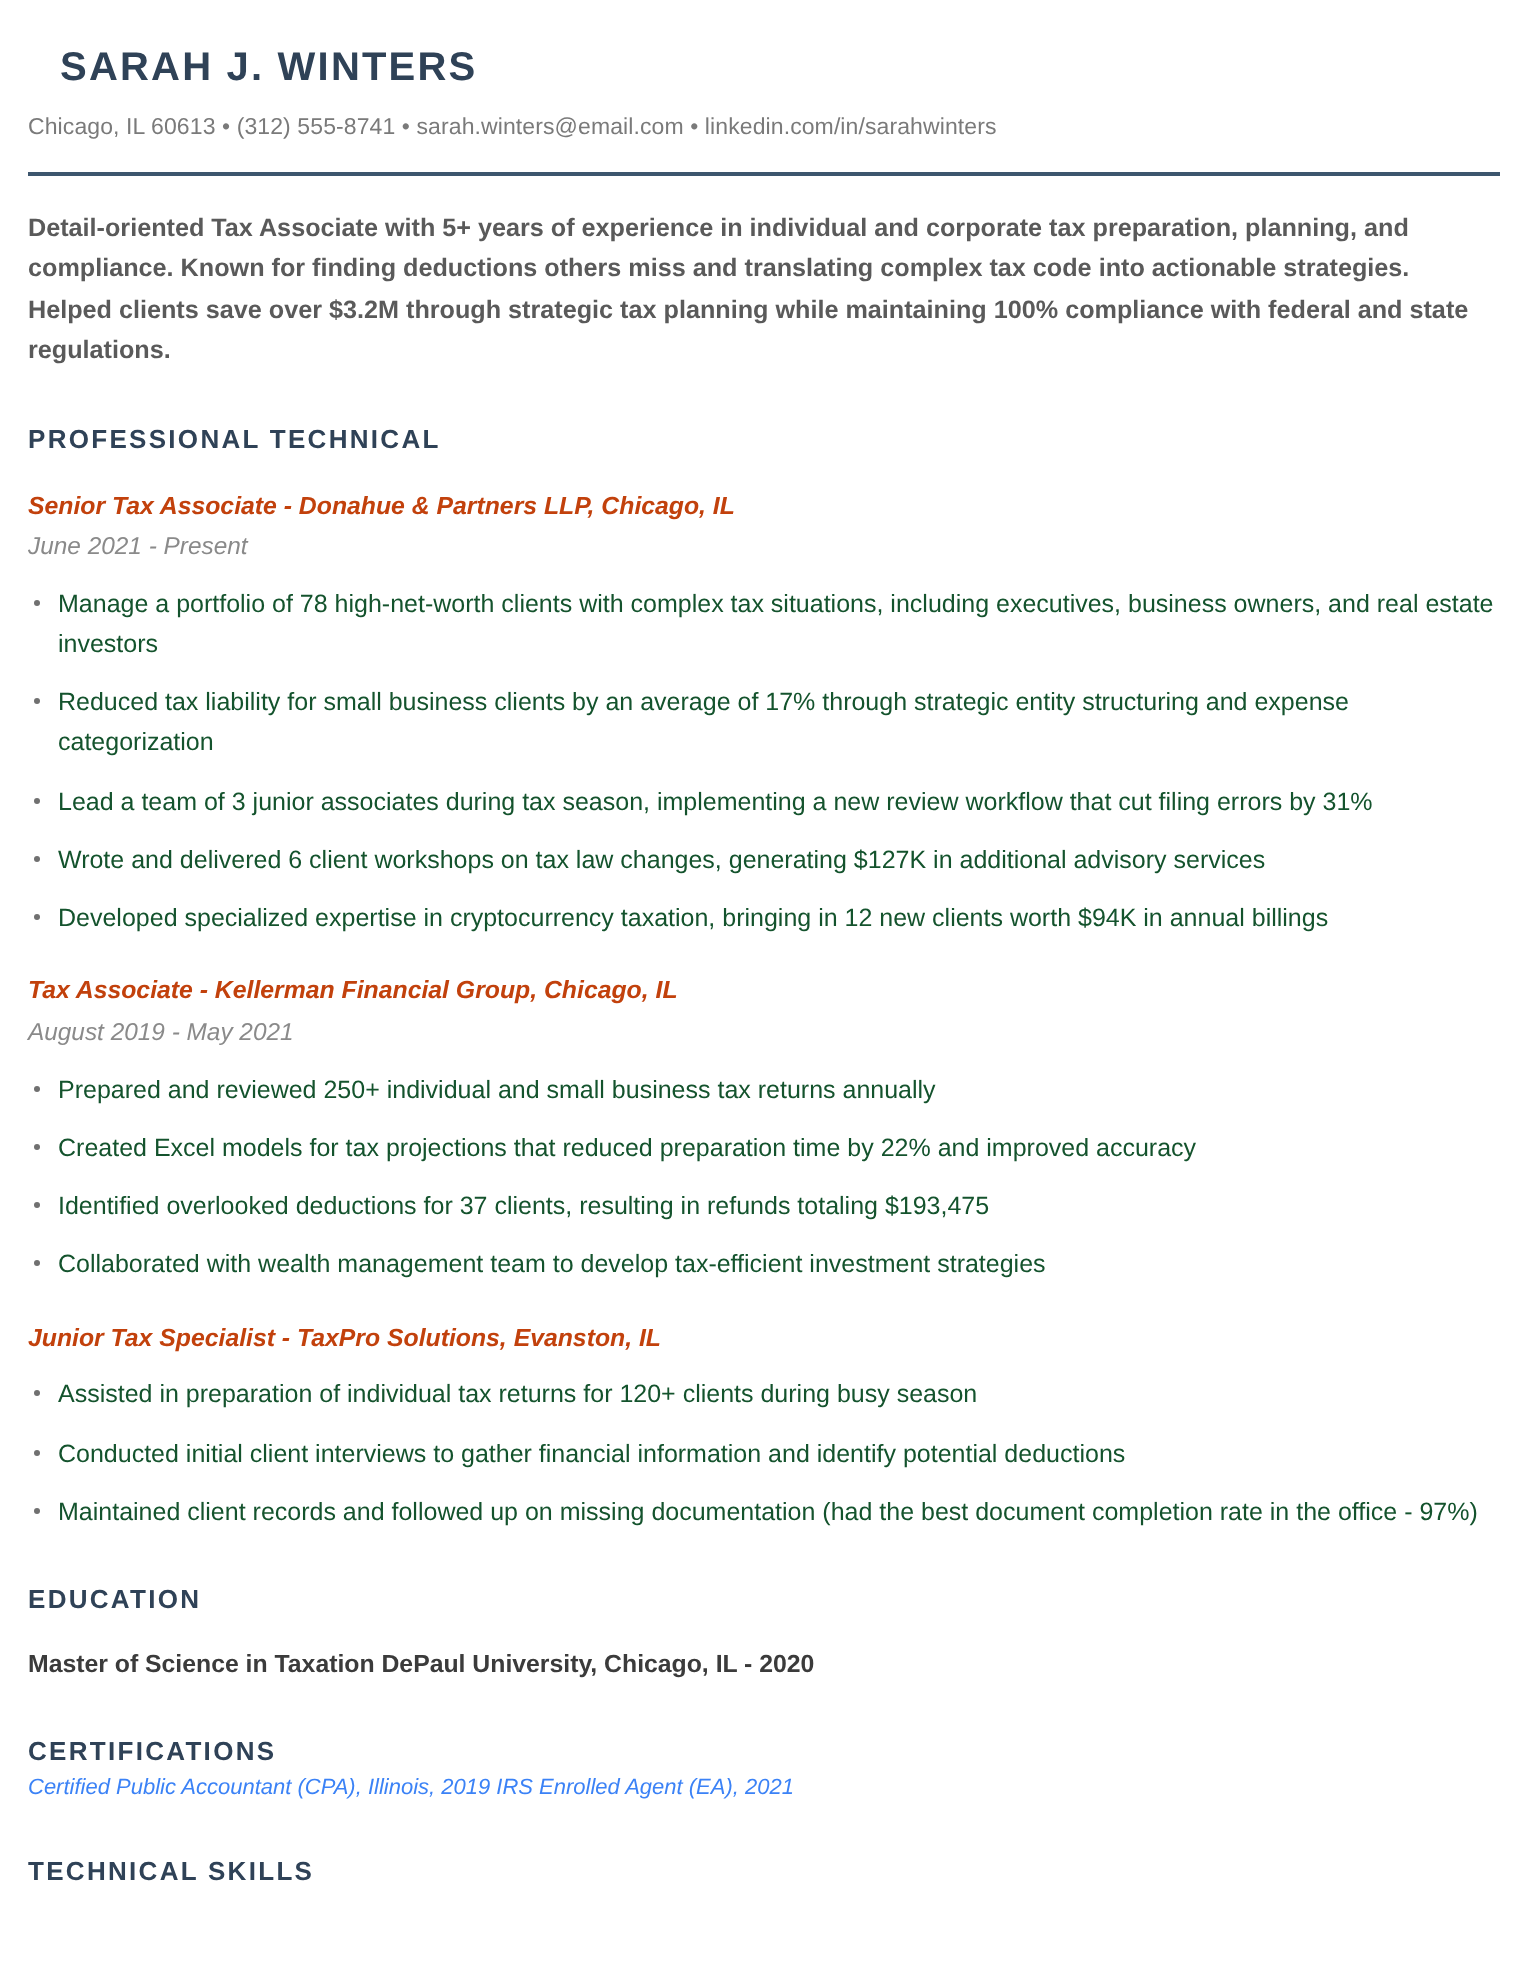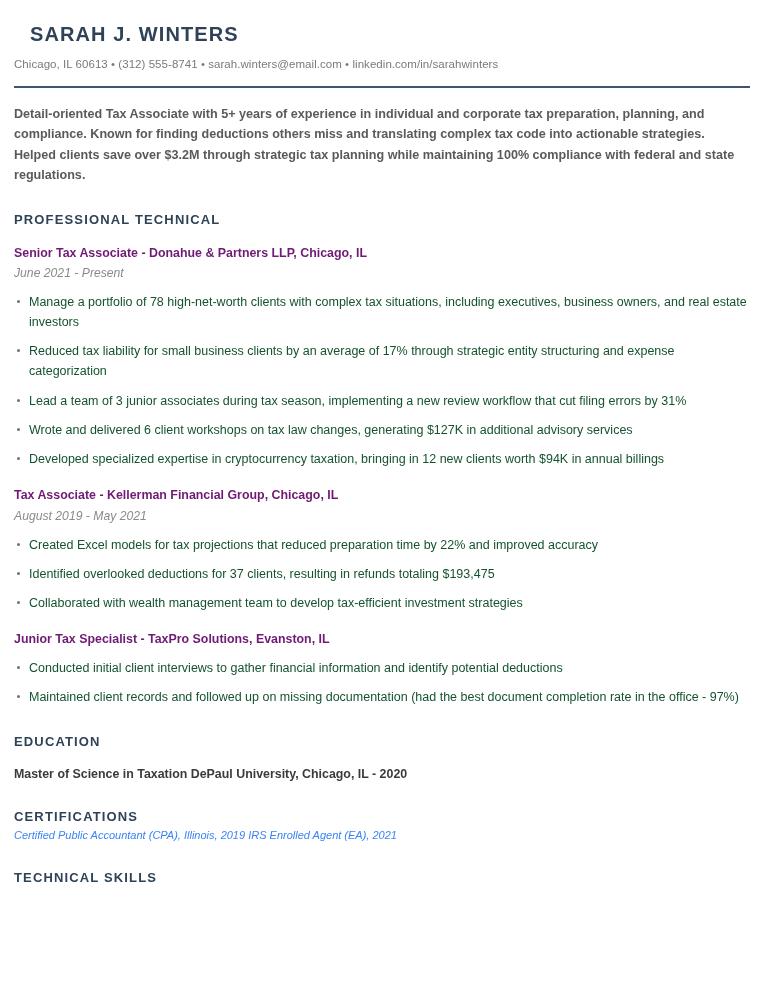--- a/index.html
+++ b/index.html
@@ -62,22 +62,23 @@
     color: #2f4257;
     margin: 26px 0 0 0;
   }
 
   
   .job { margin-top: 18px; }
   .job:first-of-type { margin-top: 18px; }
   .job-title {
     font-size: 12.4px;
     font-weight: bold;
-    color: #701a75;
+    color: #c2410c;
     line-height: 1.35;
+    font-style: italic;
   }
   .job-dates {
     font-size: 12.2px;
     font-style: italic;
     color: #8a8a8a;
     margin-top: 4px;
     line-height: 1.35;
   }
 
   
@@ -150,29 +151,31 @@
       <li>Lead a team of 3 junior associates during tax season, implementing a new review workflow that cut filing errors by 31%</li>
       <li>Wrote and delivered 6 client workshops on tax law changes, generating $127K in additional advisory services</li>
       <li>Developed specialized expertise in cryptocurrency taxation, bringing in 12 new clients worth $94K in annual billings</li>
     </ul>
   </div>
 
   <div class="job">
     <div class="job-title">Tax Associate - Kellerman Financial Group, Chicago, IL</div>
     <div class="job-dates">August 2019 - May 2021</div>
     <ul class="bullets">
+      <li>Prepared and reviewed 250+ individual and small business tax returns annually</li>
       <li>Created Excel models for tax projections that reduced preparation time by 22% and improved accuracy</li>
       <li>Identified overlooked deductions for 37 clients, resulting in refunds totaling $193,475</li>
       <li>Collaborated with wealth management team to develop tax-efficient investment strategies</li>
     </ul>
   </div>
 
   <div class="job">
     <div class="job-title">Junior Tax Specialist - TaxPro Solutions, Evanston, IL</div>
     <ul class="bullets">
+      <li>Assisted in preparation of individual tax returns for 120+ clients during busy season</li>
       <li>Conducted initial client interviews to gather financial information and identify potential deductions</li>
       <li>Maintained client records and followed up on missing documentation (had the best document completion rate in the office - 97%)</li>
     </ul>
   </div>
 
   <h2 class="section-title">EDUCATION</h2>
   <div class="edu-line first">Master of Science in Taxation DePaul University, Chicago, IL - 2020</div>
 
   <h2 class="section-title">CERTIFICATIONS</h2>
   <div class="cert-line">Certified Public Accountant (CPA), Illinois, 2019 IRS Enrolled Agent (EA), 2021</div>

